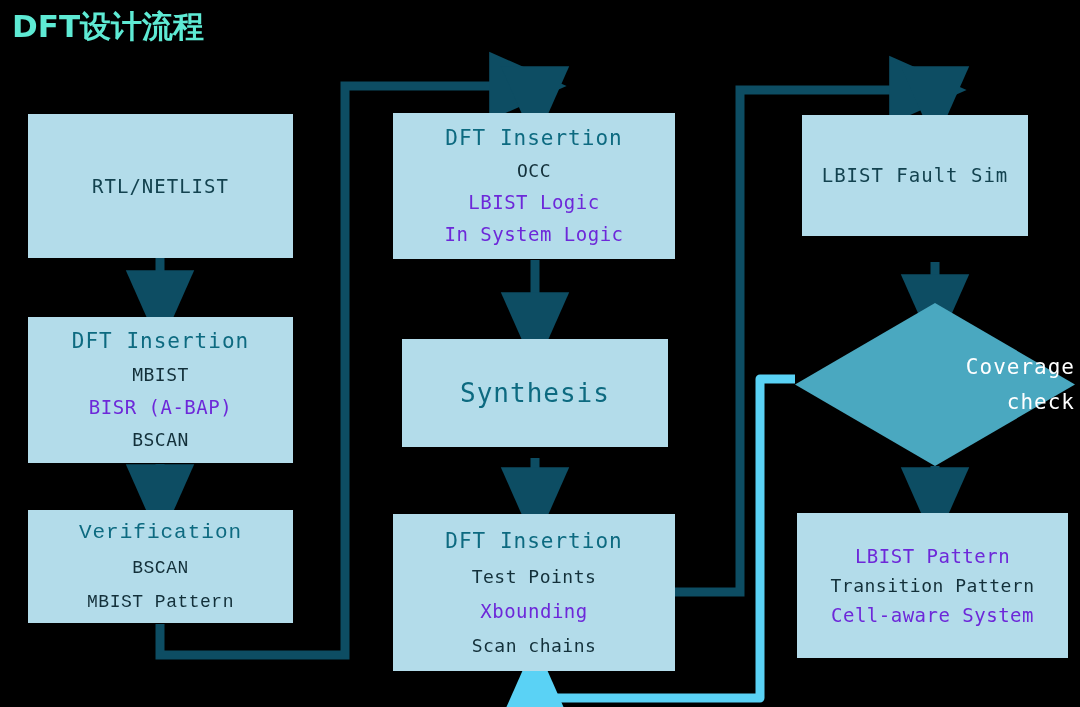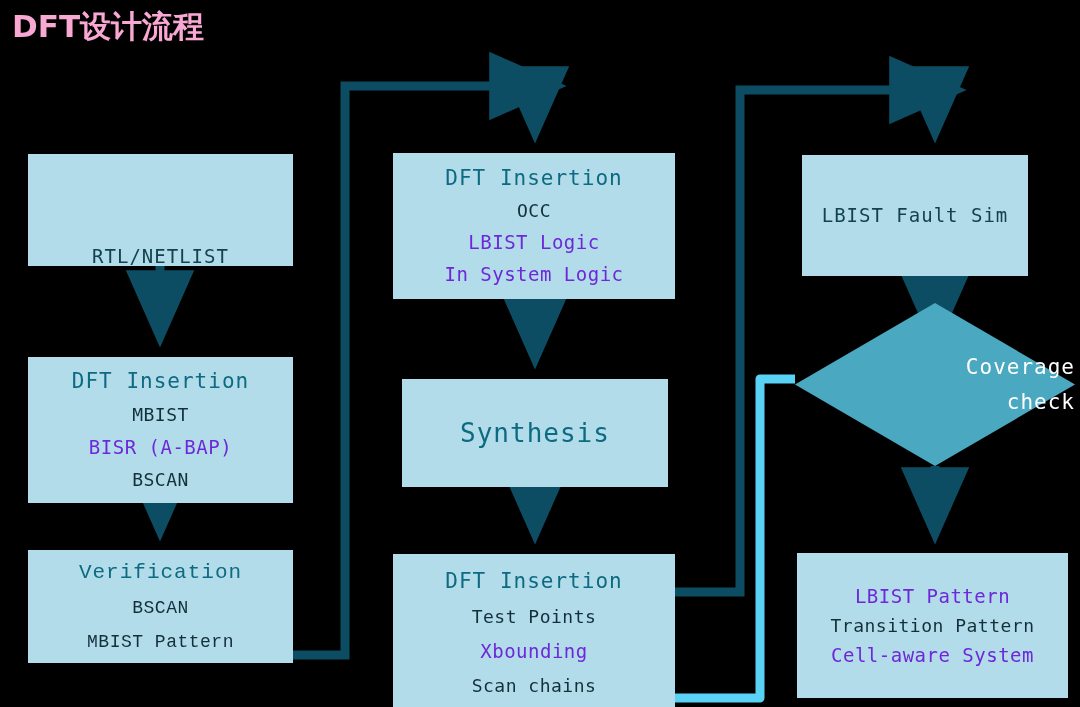--- a/index.html
+++ b/index.html
@@ -15,34 +15,33 @@
     overflow: hidden;
     font-family: "DejaVu Sans Mono", "Liberation Mono", monospace;
   }
   #title {
     position: absolute;
     left: 12px;
     top: 6px;
     font-family: "DejaVu Sans", "Liberation Sans", sans-serif;
     font-size: 31px;
     font-weight: bold;
-    color: #f9a8d4;
+    color: #5eead4;
     letter-spacing: 0px;
     white-space: nowrap;
   }
   .node {
     position: absolute;
     background: #b3dcea;
     display: flex;
     flex-direction: column;
     align-items: center;
     justify-content: center;
     box-sizing: border-box;
     text-align: center;
-    margin-top: 40px;
   }
   .line {
     line-height: 1.0;
     white-space: nowrap;
   }
   .hdr {
     color: #0d6a80;
     font-size: 21px;
     letter-spacing: 1px;
   }
@@ -126,21 +125,21 @@
     <path d="M675,592 L740,592 L740,90 L927,90" stroke="#0d4d63" stroke-width="9" fill="none" stroke-linejoin="miter" marker-end="url(#arrDark)"></path>
     <path d="M935,90 L935,104" stroke="#0d4d63" stroke-width="9" fill="none" marker-end="url(#arrDark)"></path>
 
     <path d="M935,262 L935,312" stroke="#0d4d63" stroke-width="9" fill="none" marker-end="url(#arrDark)"></path>
 
     <path d="M935,466 L935,505" stroke="#0d4d63" stroke-width="9" fill="none" marker-end="url(#arrDark)"></path>
 
     <path d="M795,379 L760,379 L760,698 L535,698 L535,682" stroke="#5ad2f5" stroke-width="9" fill="none" stroke-linejoin="round" marker-end="url(#arrCyan)"></path>
   </svg>
 
-  <div class="node" style="left:28px; top:114px; width:265px; height:112px;justify-content:flex-end;">
+  <div class="node" style="left:28px; top:114px; width:265px; height:144px;">
     <div class="line plain">RTL/NETLIST</div>
   </div>
 
   <div class="node" style="left:28px; top:317px; width:265px; height:146px; gap:14px;">
     <div class="line hdr">DFT Insertion</div>
     <div class="line dark">MBIST</div>
     <div class="line cyan">BISR (A-BAP)</div>
     <div class="line dark">BSCAN</div>
   </div>
 

